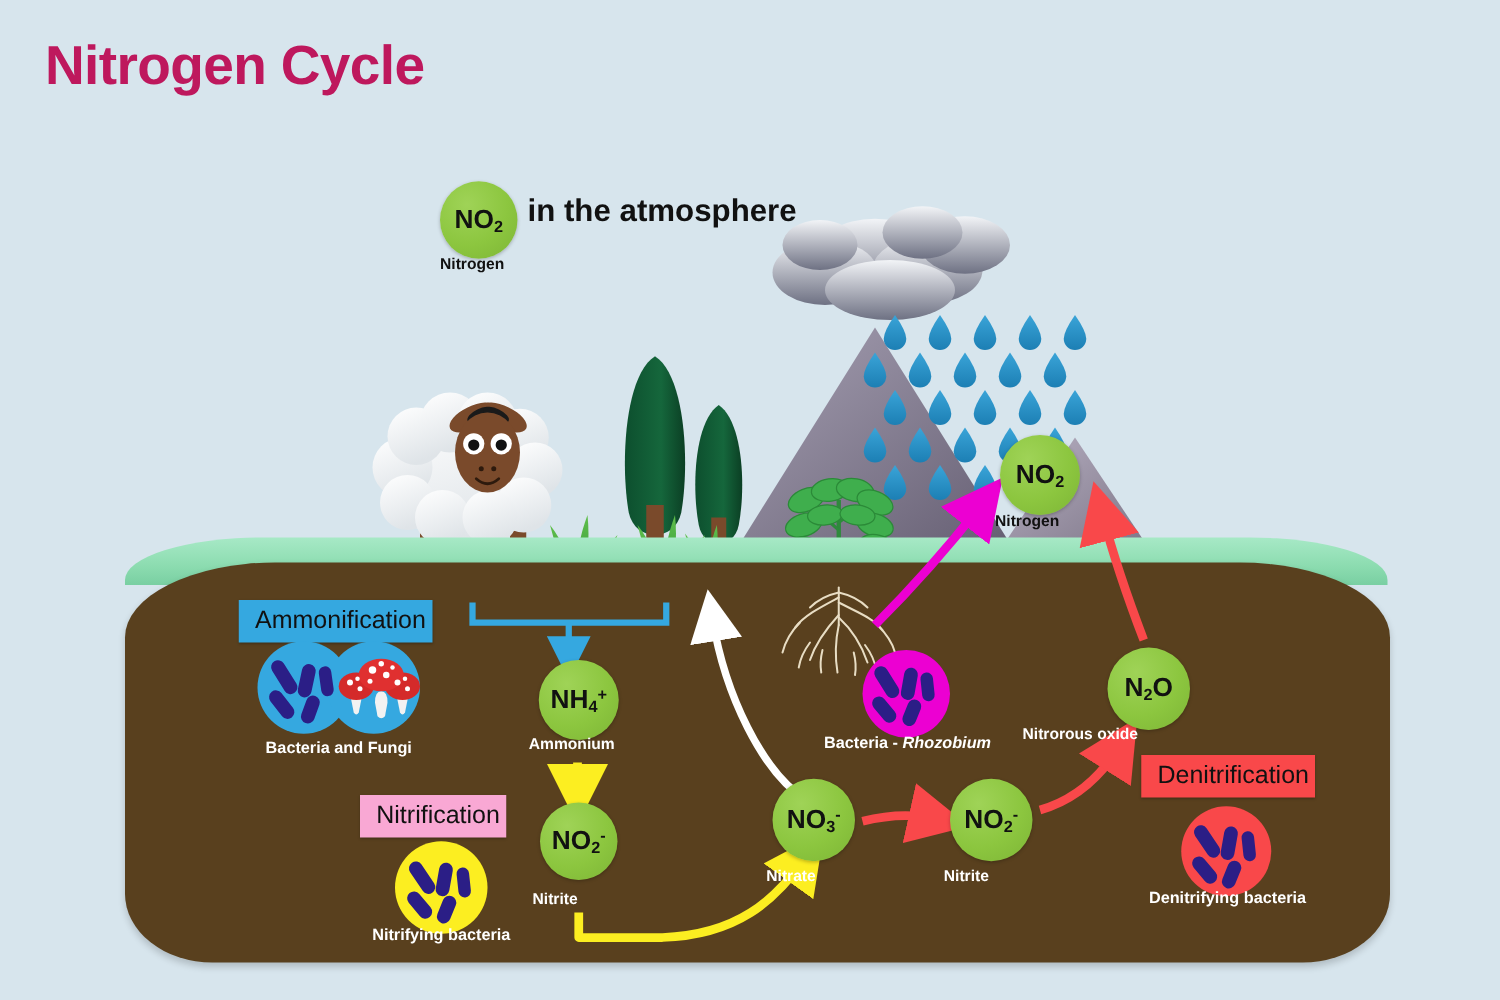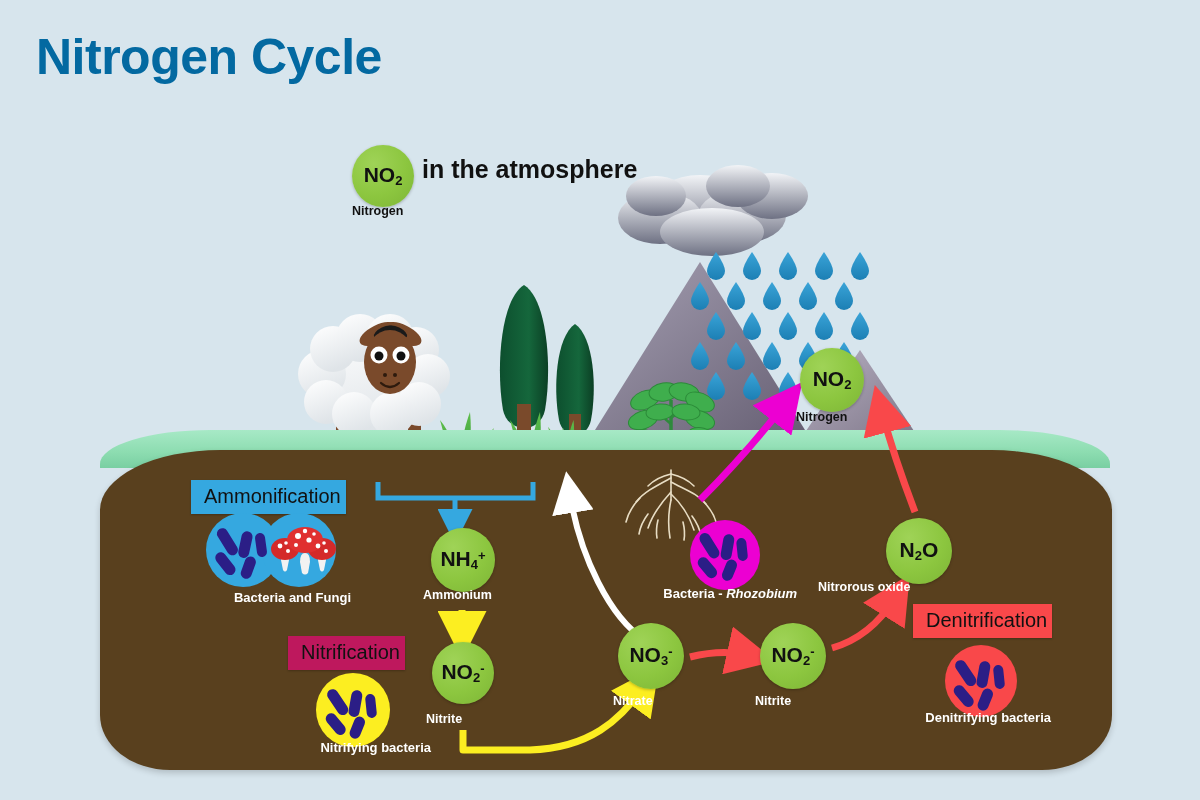--- a/index.html
+++ b/index.html
@@ -8,21 +8,21 @@
     background:#d7e5ed;
     font-family:"Liberation Sans", sans-serif;
     overflow:hidden;
     position:relative;
   }
   #stage{ position:absolute; left:0; top:0; width:1200px; height:800px; }
 
   
   #title{
     position:absolute; left:36px; top:28px;
-    font-size:50px; font-weight:bold; color:#0369a1; letter-spacing:-0.5px;
+    font-size:44px; font-weight:bold; color:#be185d; letter-spacing:-0.5px;
   }
 
   
   #atmos-caption{
     position:absolute; left:422px; top:155px;
     font-size:25px; font-weight:bold; color:#111;
   }
 
   
   .mol{
@@ -42,32 +42,32 @@
   .lbl-dark{ color:#111; }
   .lbl-light{ color:#fff; }
 
   
   .tag{
     position:absolute; padding:5px 5px 6px 13px;
     font-size:20px; color:#111; white-space:nowrap;
     box-shadow:0 1px 2px rgba(0,0,0,.25);
   }
   .tag-ammon{ background:#35a8e0; }
-  .tag-nitrif{ background:#be185d; }
+  .tag-nitrif{ background:#f9a8d4; }
   .tag-fix{ background:#ec00d2; }
   .tag-denit{ background:#f9484a; }
 
   
   .disc{ position:absolute; border-radius:50%; }
   .disc-blue{ background:#35a8e0; }
   .disc-yellow{ background:#fcee21; }
   .disc-magenta{ background:#ec00d2; }
   .disc-red{ background:#f9484a; }
   .org-label{
-    position:absolute; text-align:right; font-size:13px; font-weight:bold;
+    position:absolute; text-align:center; font-size:13px; font-weight:bold;
     color:#fff; white-space:nowrap;
   }
   .org-label em{ font-style:italic; }
 
   
   #soil{
     position:absolute; left:100px; top:450px; width:1012px; height:320px;
     background:#59401e;
     border-radius:120px 120px 70px 70px / 60px 60px 55px 55px;
     box-shadow:0 3px 6px rgba(0,0,0,.18);

